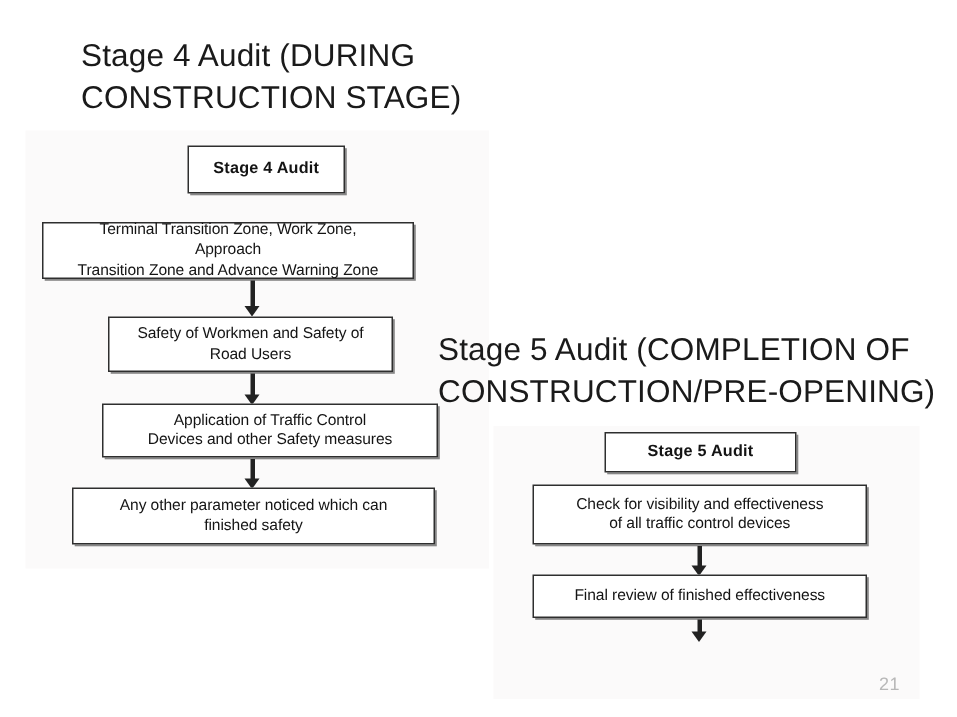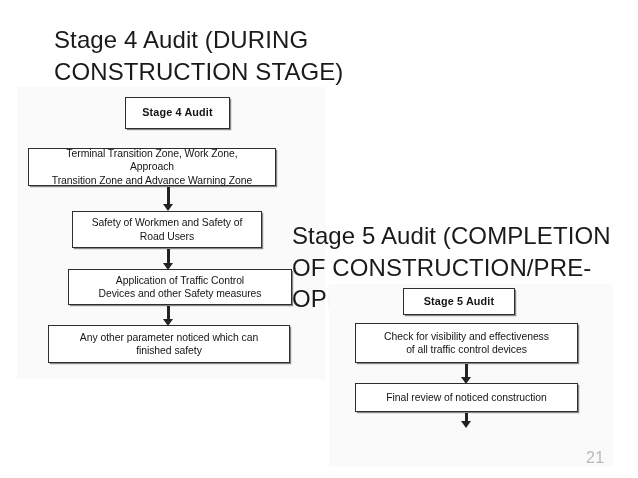--- a/index.html
+++ b/index.html
@@ -16,21 +16,21 @@
     position: relative;
     width: 638px;
     height: 478px;
     background: #ffffff;
     overflow: hidden;
   }
 
   
   .slide-heading {
     position: absolute;
-    font-size: 24px;
+    font-size: 21px;
     line-height: 1.32;
     color: #1a1a1a;
     font-weight: 400;
     letter-spacing: 0.1px;
     white-space: pre-line;
   }
   #heading-stage4 {
     left: 54px;
     top: 24px;
     width: 300px;
@@ -103,21 +103,21 @@
     border-left: 5.5px solid transparent;
     border-right: 5.5px solid transparent;
     border-top: 7px solid #222222;
   }
 
   
   #page-number {
     position: absolute;
     left: 586px;
     top: 449px;
-    font-size: 16px;
+    font-size: 12px;
     color: #b8b8b8;
     letter-spacing: 0.4px;
   }
 </style>
 </head>
 <body>
 
 <div id="slide">
 
   <div id="heading-stage4" class="slide-heading">Stage 4 Audit (DURING CONSTRUCTION STAGE)</div>
@@ -151,31 +151,31 @@
     </div>
 
     <div class="fc-box" style="left:31px; top:238px; width:242px; height:38px;">Any other parameter noticed which can
 finished safety</div>
   </div>
 
   <div id="heading-stage5" class="slide-heading">Stage 5 Audit (COMPLETION OF CONSTRUCTION/PRE-OPENING)</div>
 
   <div id="scan-stage5" class="scan-panel">
 
-    <div class="fc-box title" style="left:74px; top:4px; width:112px; height:27px;text-align:right;">Stage 5 Audit</div>
+    <div class="fc-box title" style="left:74px; top:4px; width:128px; height:27px;text-align:right;">Stage 5 Audit</div>
 
     <div class="fc-box" style="left:26px; top:39px; width:223px; height:40px;">Check for visibility and effectiveness
 of all traffic control devices</div>
 
     <div class="fc-arrow" style="left:132px; top:80px; height:20px;">
       <span class="shaft" style="height:14px;"></span>
       <span class="head" style="top:13px;"></span>
     </div>
 
-    <div class="fc-box" style="left:26px; top:99px; width:223px; height:29px;">Final review of noticed construction</div>
+    <div class="fc-box" style="left:26px; top:99px; width:223px; height:29px;">Final review of finished effectiveness</div>
 
     <div class="fc-arrow" style="left:132px; top:129px; height:15px;">
       <span class="shaft" style="height:9px;"></span>
       <span class="head" style="top:8px;"></span>
     </div>
 
   </div>
 
   <div id="page-number">21</div>
 

